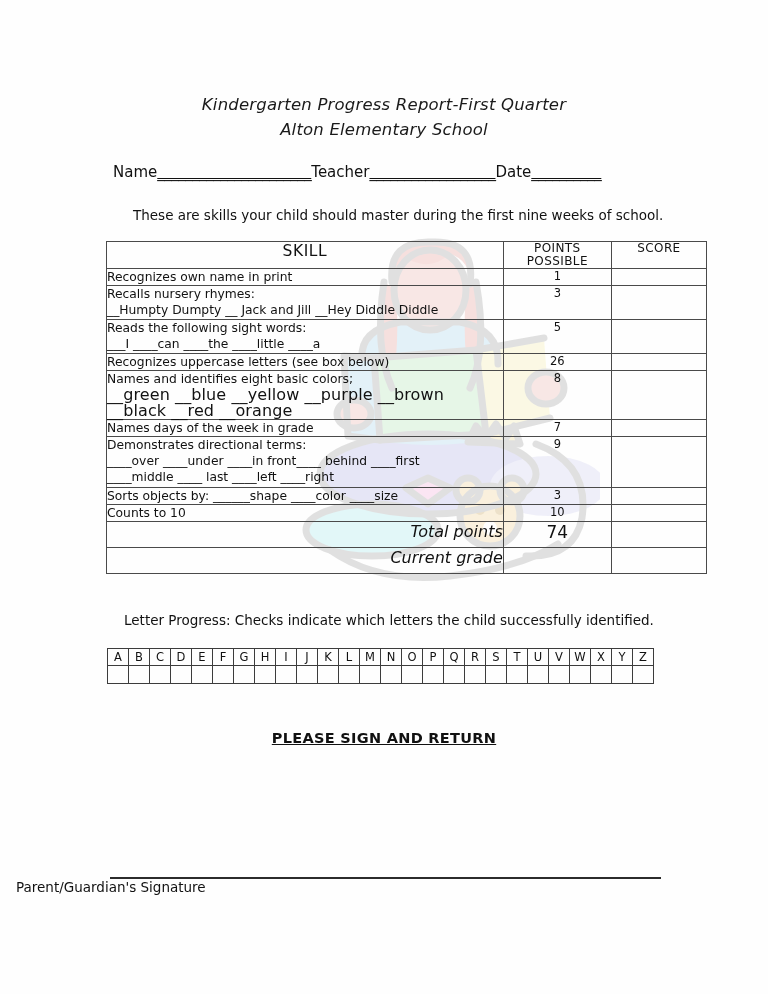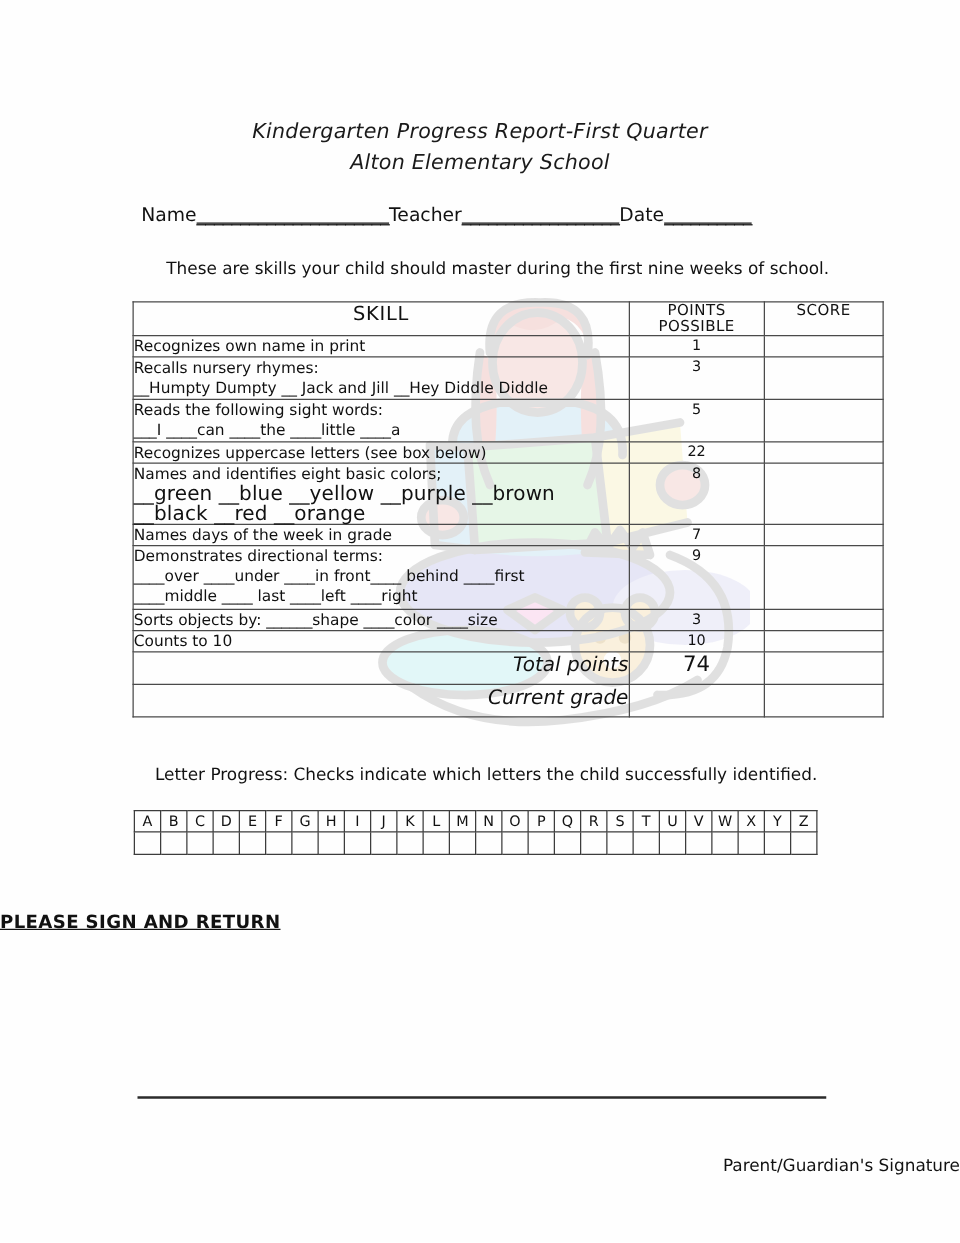--- a/index.html
+++ b/index.html
@@ -161,41 +161,41 @@
     padding: 0;
     line-height: 16px;
   }
   .alpha-table tr.check-row td { height: 17px; }
 
   
   .please-sign {
     position: absolute;
     left: 0; right: 0;
     top: 730px;
-    text-align: left;
+    text-align: center;
     font-size: 14.5px;
     font-weight: bold;
     text-decoration: underline;
     letter-spacing: 0.3px;
     z-index: 2;
   }
   .sig-line {
     position: absolute;
     left: 110px;
     top: 877px;
     width: 551px;
     height: 0;
     border-top: 2px solid #2b2b2b;
     z-index: 2;
   }
   .sig-label {
     position: absolute;
     left: 0; right: 0;
-    top: 925px;
-    text-align: right;
+    top: 879px;
+    text-align: left;
     font-size: 13.5px;
     z-index: 2;
     padding-left: 16px;
   }
 </style>
 </head>
 <body>
 
 <div class="page">
 
@@ -310,21 +310,21 @@
             <span class="l1">Reads the following sight words:</span>
             <span class="l2">___I ____can ____the ____little ____a</span>
           </td>
           <td class="pts-cell">5</td>
           <td class="score-cell"></td>
         </tr>
         <tr class="row-tall-1">
           <td class="skill-cell">
             <span class="l1">Recognizes uppercase letters (see box below)</span>
           </td>
-          <td class="pts-cell">22</td>
+          <td class="pts-cell">26</td>
           <td class="score-cell"></td>
         </tr>
         <tr class="row-tall-2">
           <td class="skill-cell">
             <span class="l1">Names and identifies eight basic colors;</span>
             <span class="l2 tiny">__green __blue __yellow __purple __brown __black __red __orange</span>
           </td>
           <td class="pts-cell">8</td>
           <td class="score-cell"></td>
         </tr>

